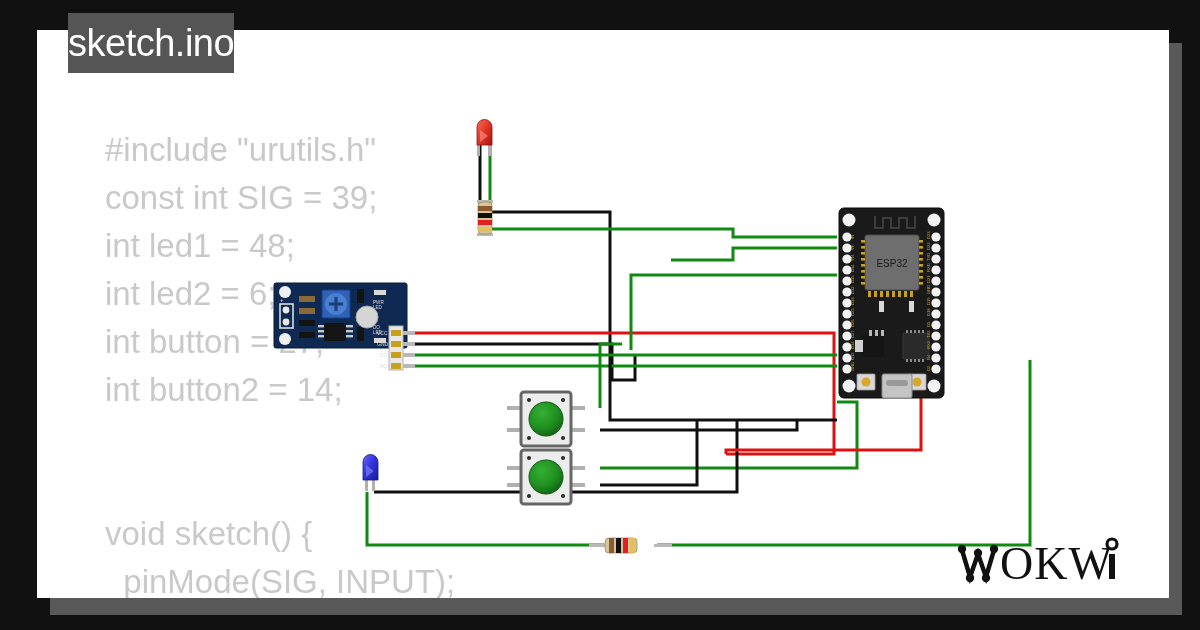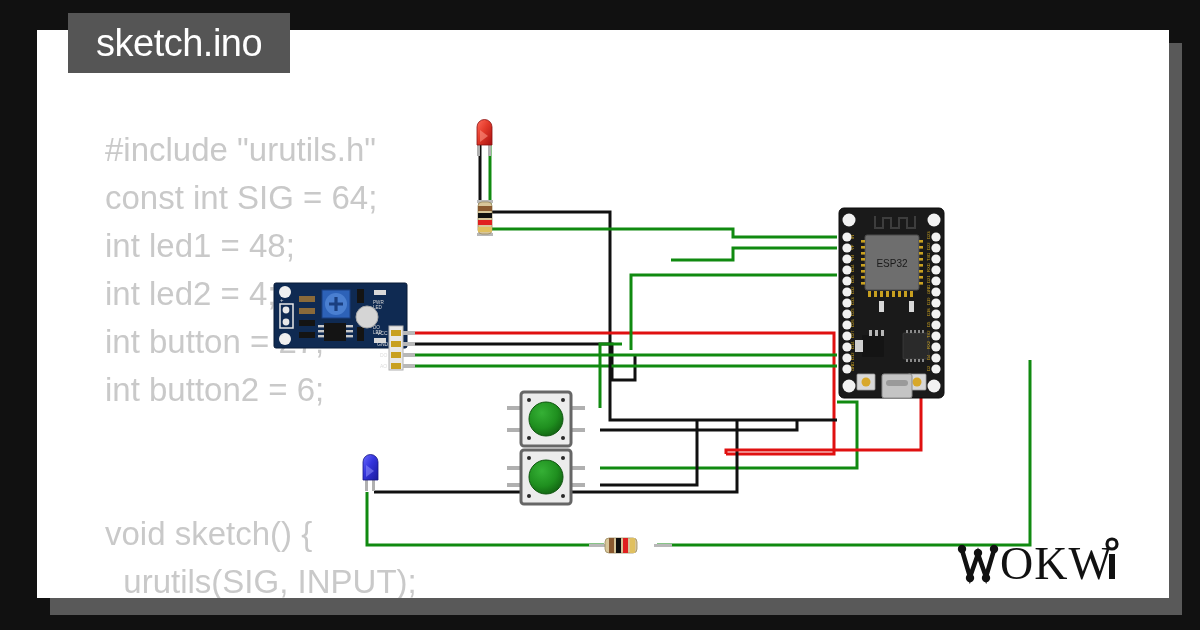--- a/index.html
+++ b/index.html
@@ -33,21 +33,21 @@
     width: 1132px; height: 568px;
     background: #ffffff;
     overflow: hidden;
   }
 
   
   .file-tab {
     position: absolute;
     left: 68px; top: 13px;
     height: 60px;
-    padding: 0 28px;
+    padding: 0 0;
     background: #555555;
     color: #ffffff;
     font-size: 38px;
     line-height: 60px;
     letter-spacing: -0.5px;
     white-space: nowrap;
     z-index: 40;
   }
 
   
@@ -82,29 +82,29 @@
 <body>
 
 <div id="root">
 
   <div class="canvas-shadow"></div>
 
   <div class="canvas">
 
     <div class="code">
       <div class="code-line">#include "urutils.h"</div>
-      <div class="code-line">const int SIG = 64;</div>
+      <div class="code-line">const int SIG = 39;</div>
       <div class="code-line">int led1 = 48;</div>
-      <div class="code-line">int led2 = 4;</div>
+      <div class="code-line">int led2 = 6;</div>
       <div class="code-line">int button = 27;</div>
-      <div class="code-line">int button2 = 6;</div>
+      <div class="code-line">int button2 = 14;</div>
       <div class="code-line blank"></div>
       <div class="code-line blank"></div>
       <div class="code-line">void sketch() {</div>
-      <div class="code-line">  urutils(SIG, INPUT);</div>
+      <div class="code-line">  pinMode(SIG, INPUT);</div>
     </div>
 
     <svg class="diagram" viewBox="0 0 1132 568">
 
       <defs>
         <linearGradient id="gRedLed" x1="0" y1="0" x2="1" y2="1">
           <stop offset="0%" stop-color="#ff6a5a"></stop>
           <stop offset="45%" stop-color="#e23a2a"></stop>
           <stop offset="100%" stop-color="#a81010"></stop>
         </linearGradient>

